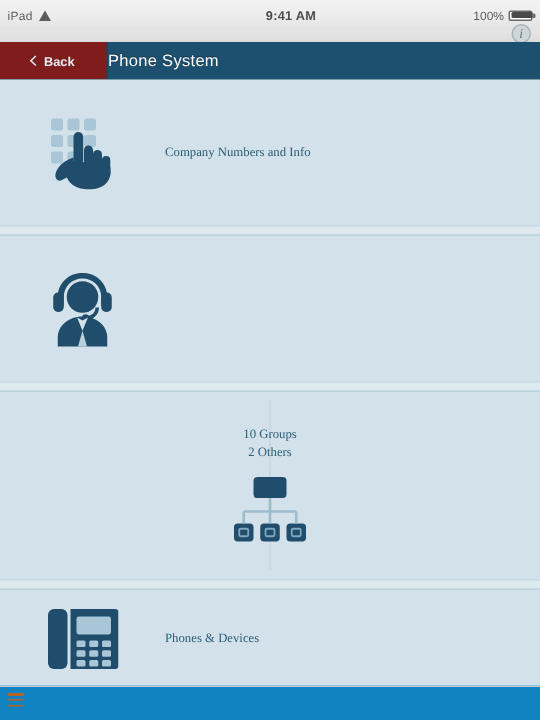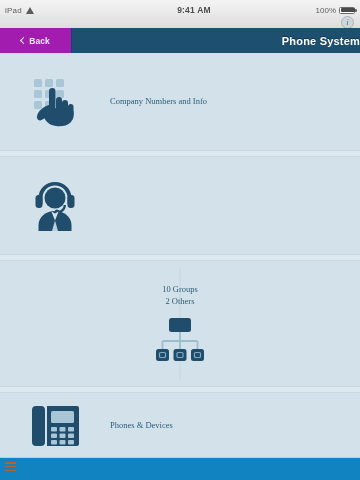--- a/index.html
+++ b/index.html
@@ -106,21 +106,21 @@
     height: 25px;
     background: #1d4f6e;
     display: flex;
     align-items: center;
     position: relative;
     border-bottom: 1px solid #16405a;
   }
   .nav-left-pane {
     width: 72px;
     height: 100%;
-    background: #a21caf;
+    background: #7f1d1d;
     display: flex;
     align-items: center;
     justify-content: center;
     border-right: 1px solid #18465f;
     box-sizing: border-box;
   }
   .back-btn {
     display: flex;
     align-items: center;
     gap: 2px;
@@ -132,24 +132,24 @@
     display: inline-block;
     width: 4px; height: 4px;
     border-left: 1.3px solid #e3edf3;
     border-bottom: 1.3px solid #e3edf3;
     transform: rotate(45deg);
     margin-right: 1px;
   }
   .nav-title {
     position: absolute;
     left: 72px; right: 0;
-    text-align: right;
+    text-align: left;
     color: #ffffff;
     font-size: 11px;
-    font-weight: bold;
+    font-weight: normal;
     letter-spacing: .2px;
     text-shadow: 0 -1px 0 rgba(0,0,0,.35);
   }
 
   
   .content {
     position: absolute;
     top: 53px;
     bottom: 22px;
     left: 0; right: 0;

